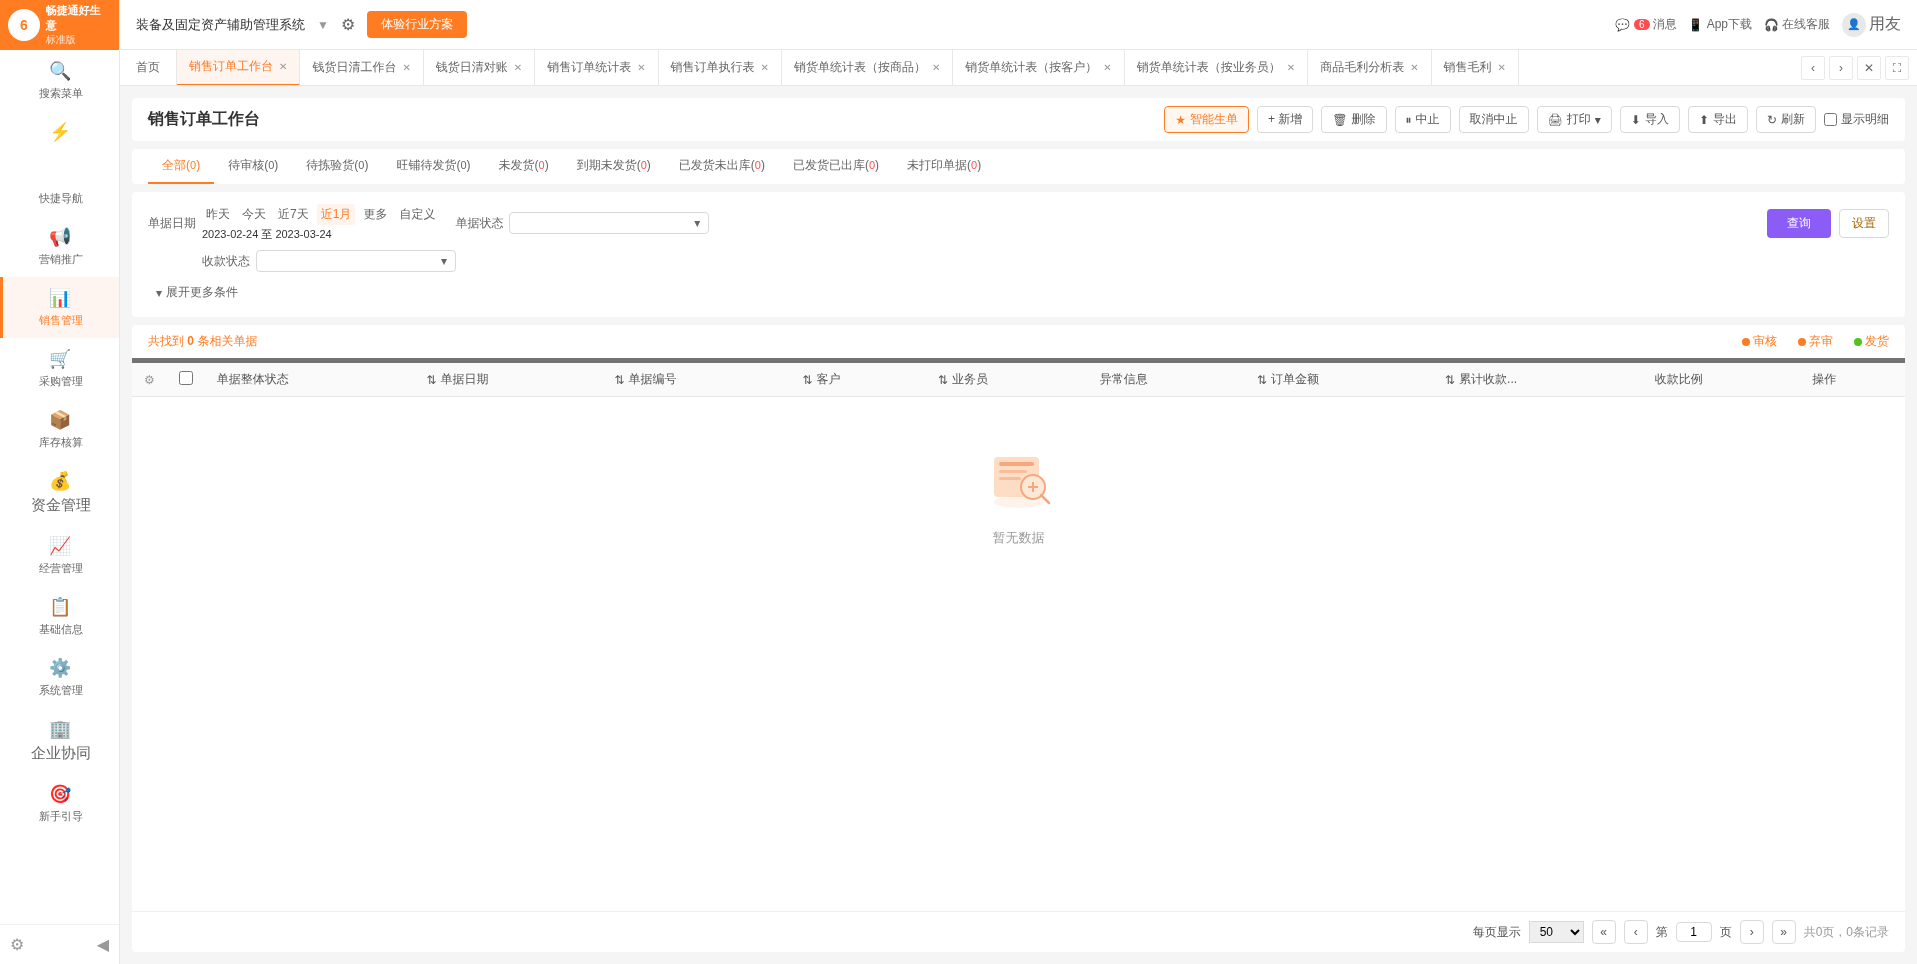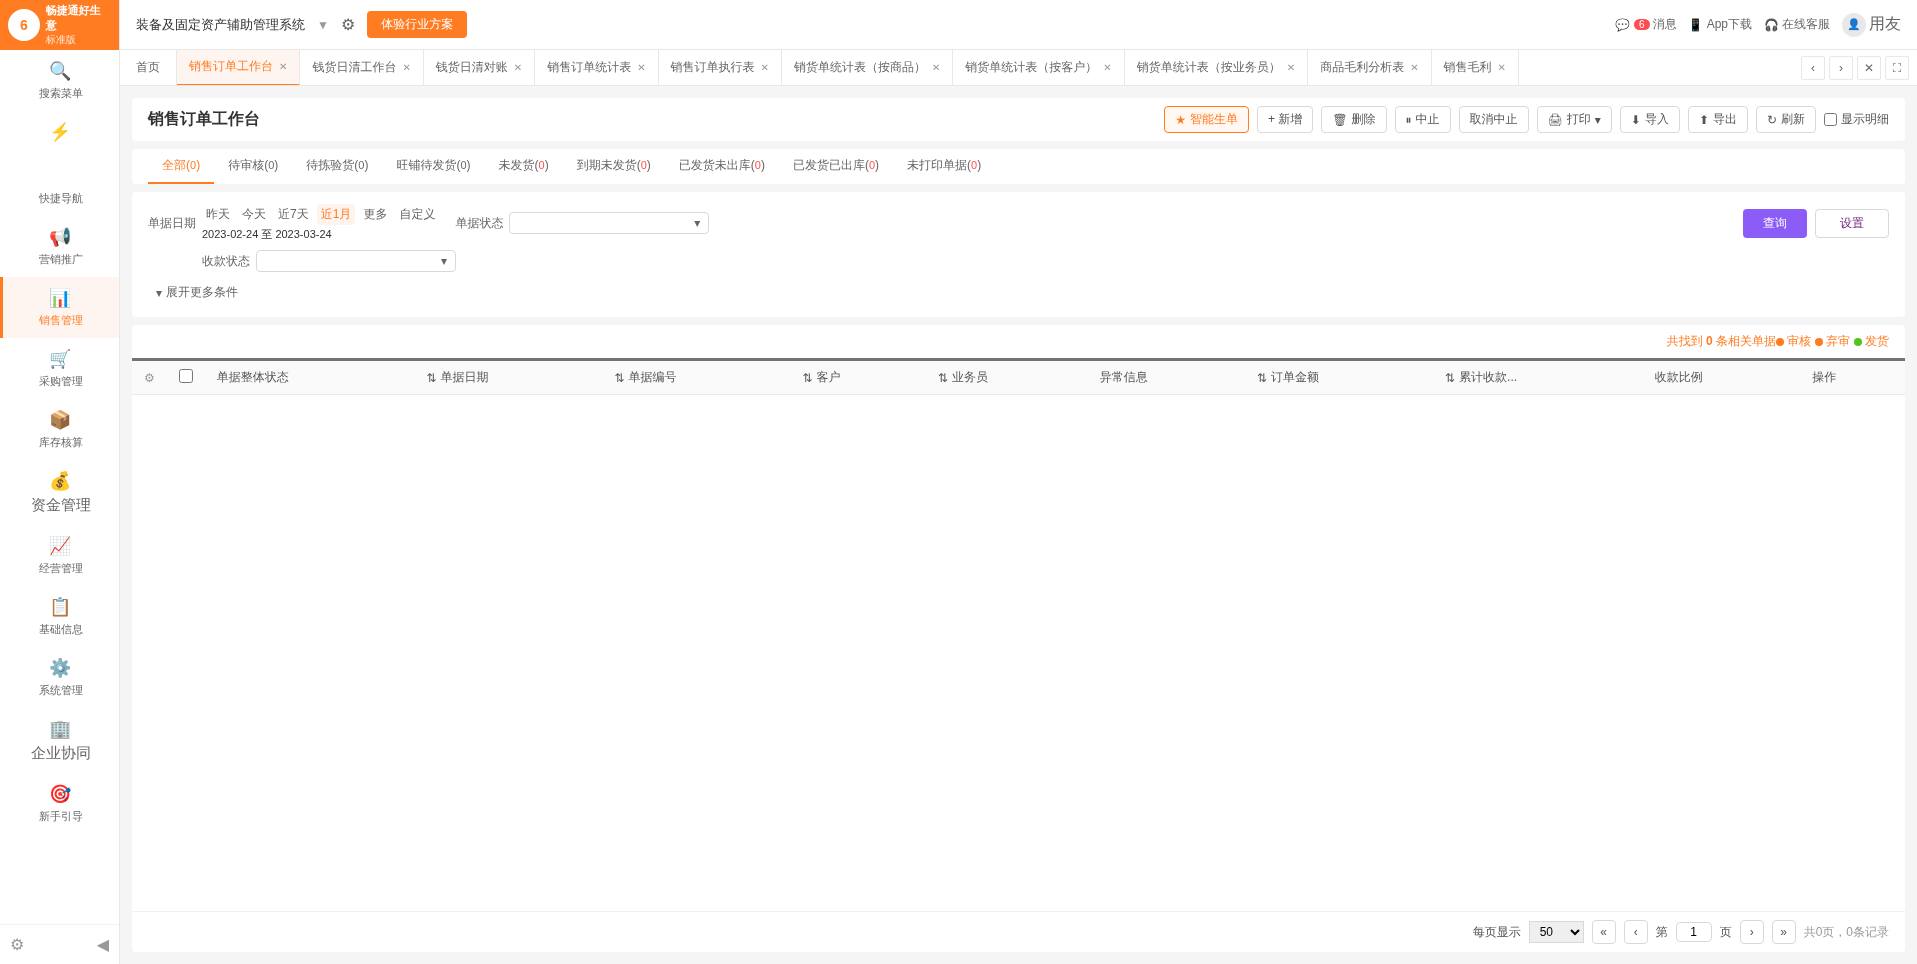--- a/index.html
+++ b/index.html
@@ -53,28 +53,28 @@
     .filter-row { display: flex; align-items: center; gap: 16px; flex-wrap: wrap; }
     .filter-item { display: flex; align-items: center; gap: 6px; font-size: 12px; color: #666; }
     .filter-label { white-space: nowrap; }
     .filter-date-links { display: flex; gap: 4px; align-items: center; }
     .filter-date-link { color: #666; cursor: pointer; padding: 2px 4px; font-size: 12px; }
     .filter-date-link.active { color: #ff7c23; background: #fff3ed; border-radius: 3px; }
     .filter-date-range { color: #333; font-size: 11px; margin-top: 2px; }
     .filter-select { border: 1px solid #d9d9d9; border-radius: 4px; padding: 3px 8px; font-size: 12px; min-width: 120px; display: flex; align-items: center; justify-content: space-between; cursor: pointer; color: #666; }
     .expand-btn { display: flex; align-items: center; gap: 4px; color: #666; cursor: pointer; font-size: 12px; padding: 4px 8px; margin: 8px auto 0; }
     .filter-query-btn { background: #8b5cf6; color: #fff; border: none; padding: 5px 20px; border-radius: 4px; cursor: pointer; font-size: 12px; }
-    .filter-set-btn { background: #fff; color: #701a75; border: 1px solid #d9d9d9; padding: 5px 24px; border-radius: 4px; cursor: pointer; font-size: 12px; }
+    .filter-set-btn { background: #fff; color: #a16207; border: 1px solid #d9d9d9; padding: 5px 12px; border-radius: 4px; cursor: pointer; font-size: 12px; }
 
     
     .table-area { flex: 1; background: #fff; border-radius: 4px; display: flex; flex-direction: column; overflow: hidden; }
-    .table-toolbar { display: flex; align-items: center; justify-content: flex-end; padding: 8px 16px; border-bottom: 3px solid #737373; }
+    .table-toolbar { display: flex; align-items: center; justify-content: space-between; padding: 8px 16px; border-bottom: 5px solid #737373; }
     .table-count { font-size: 12px; color: #333; }
     .table-count span { color: #ff7c23; }
-    .table-actions { display: flex; gap: 4px; }
+    .table-actions { display: flex; gap: 21px; }
     .tbl-action-btn { display: flex; align-items: center; gap: 3px; color: #555; cursor: pointer; font-size: 12px; }
     .tbl-action-btn.orange { color: #ff7c23; }
     .table-wrapper { flex: 1; overflow: auto; }
     table { width: 100%; border-collapse: collapse; font-size: 12px; }
     th { background: #fafafa; padding: 8px 12px; text-align: left; color: #555; font-weight: normal; border-bottom: 1px solid #e8e8e8; white-space: nowrap; }
     .th-sort { display: flex; align-items: center; gap: 4px; text-align: right; }
 
     
     .empty-state { display: flex; flex-direction: column; align-items: center; justify-content: center; flex: 1; padding: 40px; color: #999; gap: 12px; }
     .empty-icon { width: 80px; height: 80px; }
@@ -420,20 +420,34 @@
                     <span>累计收款...</span>
                   </div>
                 </th>
               <th><span>收款比例</span></th>
               <th><span>操作</span></th>
             </tr>
           </thead>
           <tbody id="table-body">
           </tbody>
         </table>
+        <div class="empty-state">
+          <svg class="empty-icon" viewBox="0 0 80 80" fill="none">
+            <ellipse cx="40" cy="65" rx="25" ry="6" fill="#fde8d8" opacity="0.5"></ellipse>
+            <rect x="15" y="20" width="45" height="40" rx="4" fill="#fcd5b5" opacity="0.8"></rect>
+            <rect x="20" y="25" width="35" height="4" rx="2" fill="#f5a87e"></rect>
+            <rect x="20" y="33" width="28" height="3" rx="2" fill="#f5a87e" opacity="0.6"></rect>
+            <rect x="20" y="40" width="22" height="3" rx="2" fill="#f5a87e" opacity="0.6"></rect>
+            <circle cx="54" cy="50" r="12" fill="#fde8d8" stroke="#f5a87e" stroke-width="2"></circle>
+            <line x1="49" y1="50" x2="59" y2="50" stroke="#f5a87e" stroke-width="2"></line>
+            <line x1="54" y1="45" x2="54" y2="55" stroke="#f5a87e" stroke-width="2"></line>
+            <line x1="62" y1="58" x2="70" y2="66" stroke="#f5a87e" stroke-width="2.5" stroke-linecap="round"></line>
+          </svg>
+          <span style="color:#999;font-size:13px;">暂无数据</span>
+        </div>
       </div>
 
       <div class="pagination">
         <span>每页显示</span>
         <select class="page-size-select">
           <option>10</option>
           <option>20</option>
           <option selected="">50</option>
           <option>100</option>
         </select>

